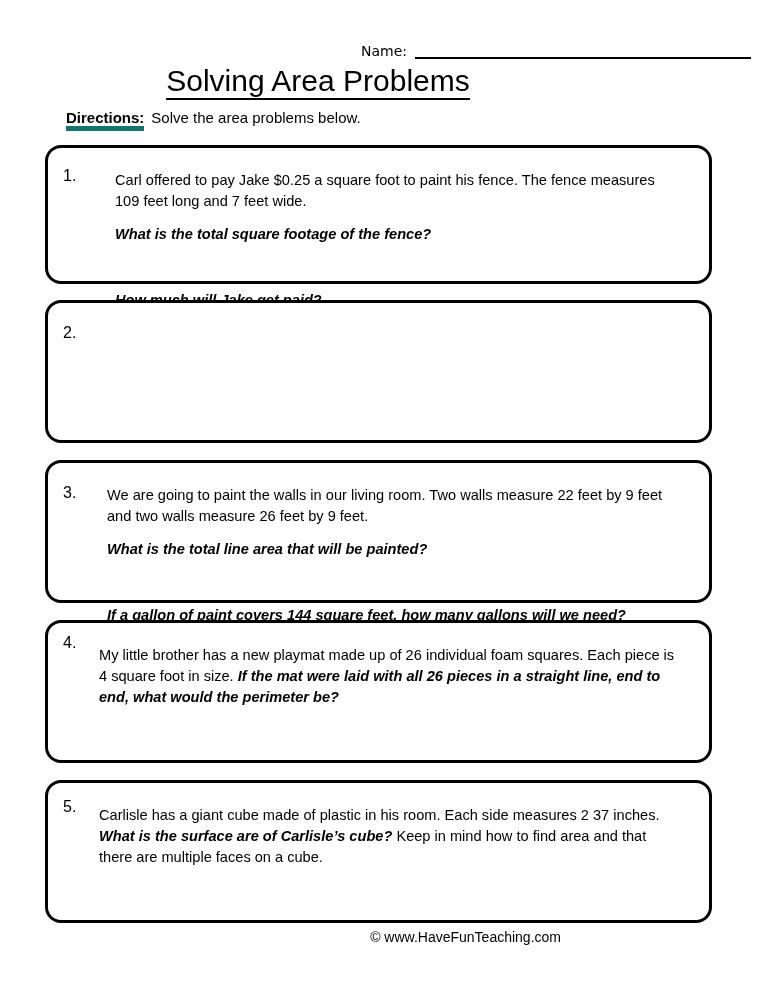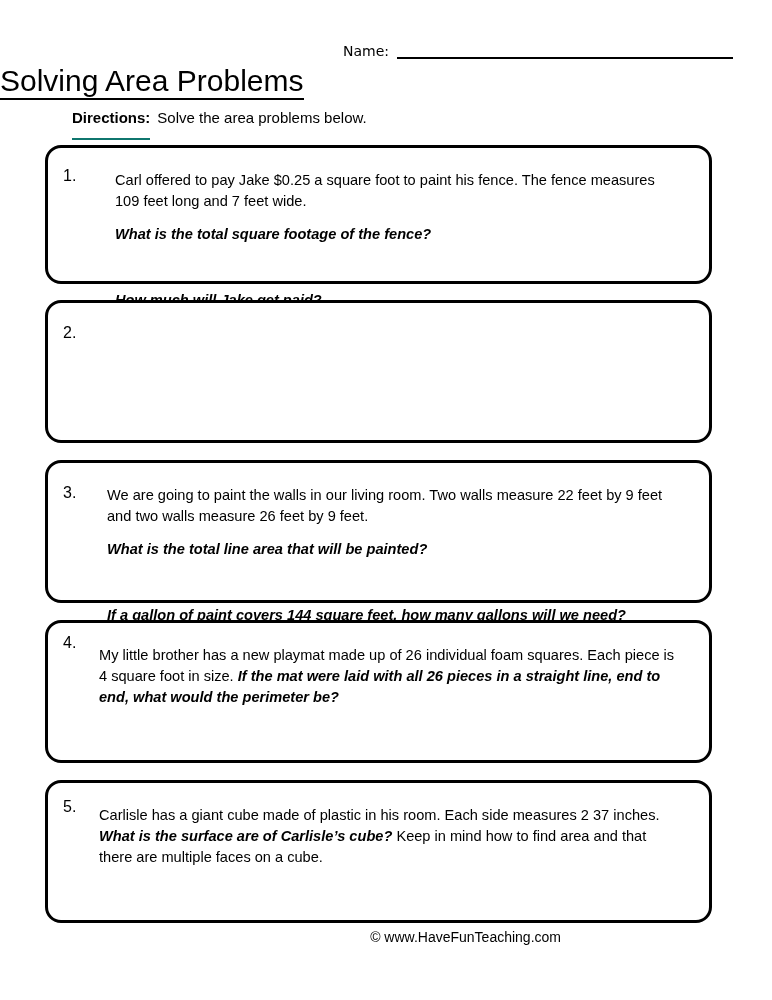--- a/index.html
+++ b/index.html
@@ -18,21 +18,21 @@
 
   .page {
     position: relative;
     width: 772px;
     height: 1000px;
   }
 
   
   .name-row {
     position: absolute;
-    left: 343px;
+    left: 361px;
     top: 43px;
     width: 390px;
     display: flex;
     align-items: center;
   }
   .name-label {
     font-family: "DejaVu Sans", sans-serif;
     font-size: 14px;
     line-height: 16px;
     white-space: nowrap;
@@ -43,21 +43,21 @@
     border-bottom: 2px solid #000;
     height: 14px;
   }
 
   
   .title {
     position: absolute;
     left: 0;
     top: 64px;
     width: 636px;
-    text-align: left;
+    text-align: center;
     font-size: 30px;
     line-height: 34px;
     font-weight: 400;
     letter-spacing: 0px;
   }
   .title span {
     border-bottom: 2px solid #000;
     padding-bottom: 1px;
   }
 
@@ -65,23 +65,22 @@
   .directions {
     position: absolute;
     left: 66px;
     top: 108px;
     font-size: 15px;
     line-height: 20px;
     white-space: nowrap;
   }
   .directions .dir-label {
     font-weight: bold;
-    border-bottom: 2px solid #0f766e;
-    padding-bottom: 12px;
-    margin-left: 6px;
+    border-bottom: 5px solid #0f766e;
+    padding-bottom: 0px;
   }
   .directions .dir-text {
     padding-left: 7px;
   }
 
   
   .problem-box {
     position: absolute;
     left: 45px;
     width: 667px;

